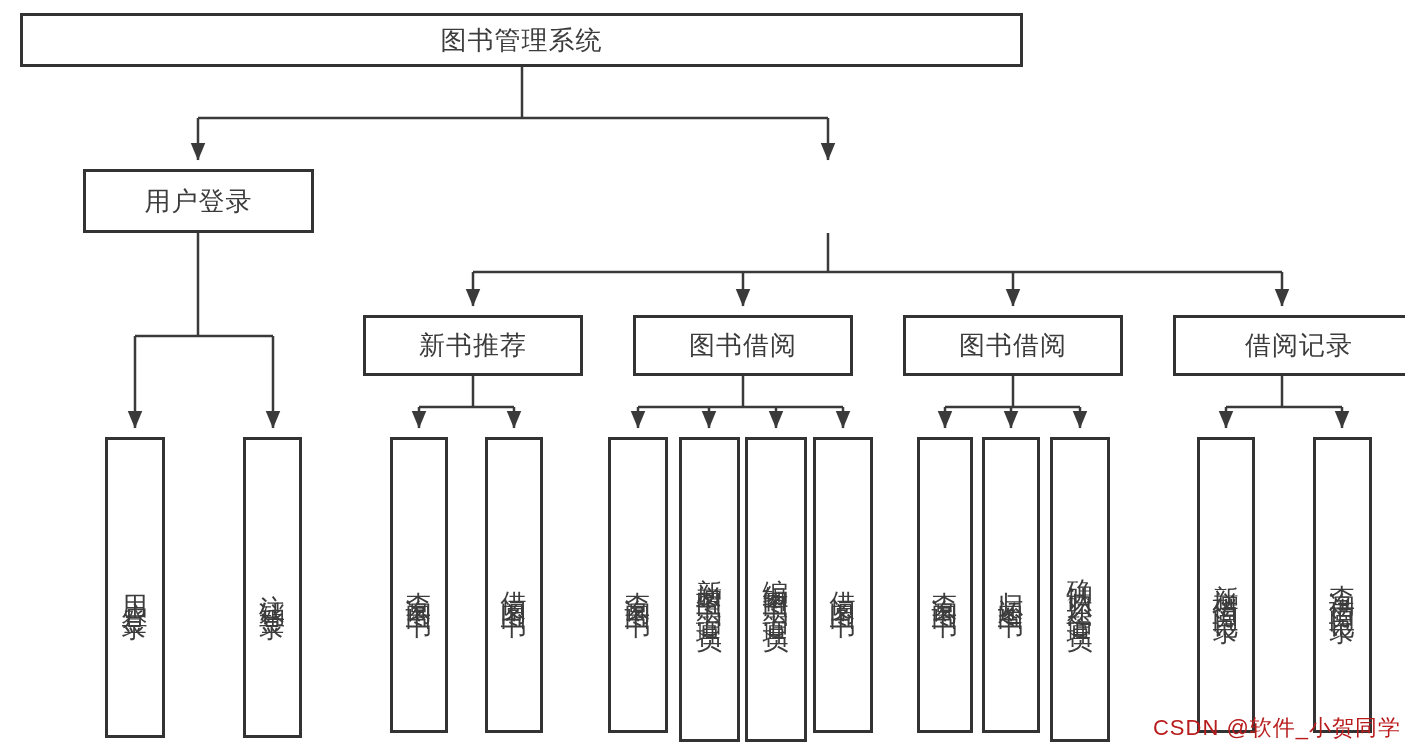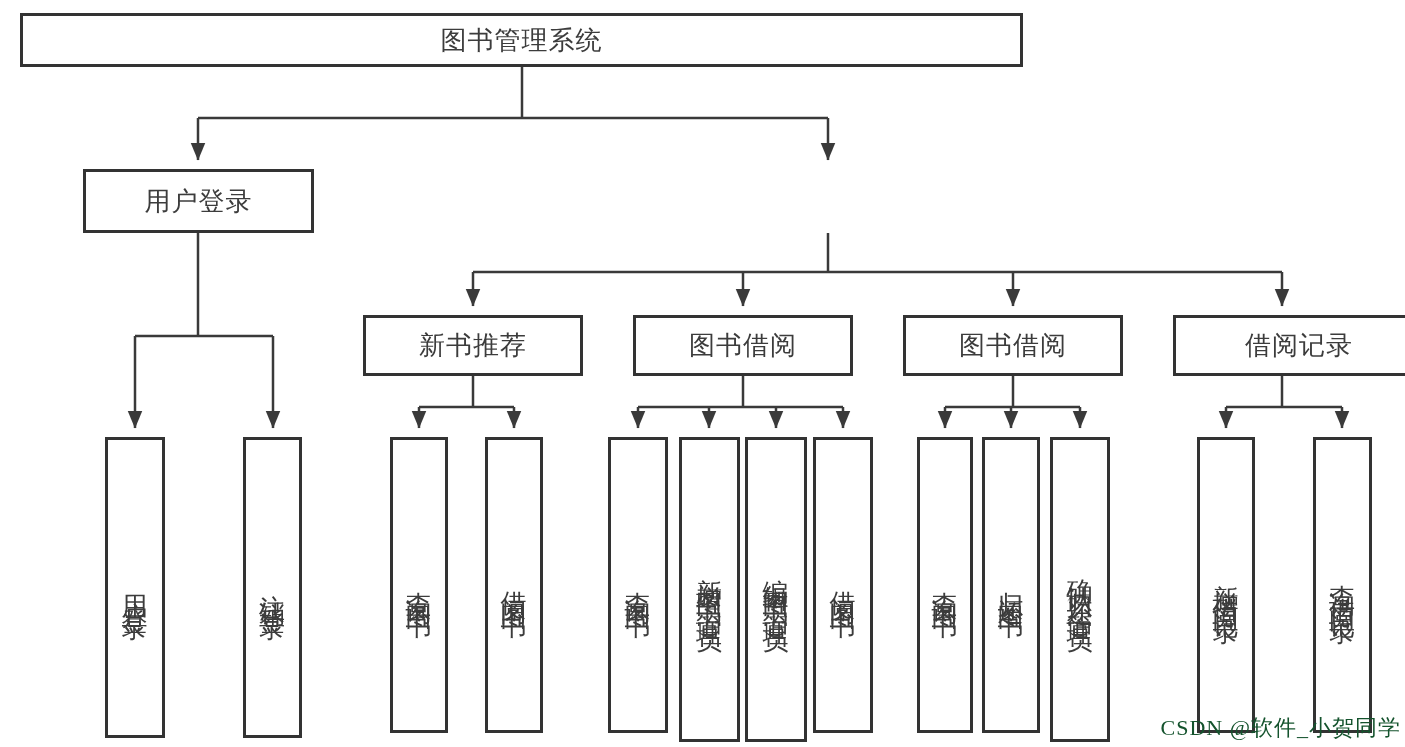--- a/index.html
+++ b/index.html
@@ -44,24 +44,23 @@
     font-size: 26px;
     letter-spacing: 7px;
     line-height: 1;
     white-space: nowrap;
   }
   .watermark {
     position: absolute;
     right: 4px;
     bottom: 4px;
     font-size: 22px;
-    color: #14532d;
+    color: #b91c1c;
     letter-spacing: 1px;
     white-space: nowrap;
-    font-family: Liberation Serif, serif;
   }
 </style>
 </head>
 <body>
 
 <div id="canvas">
 
   <svg id="connectors" viewBox="0 0 1405 747" xmlns="http://www.w3.org/2000/svg">
     <defs>
       <marker id="arrow" markerWidth="8" markerHeight="7" refX="6.8" refY="3" orient="auto" markerUnits="strokeWidth">

